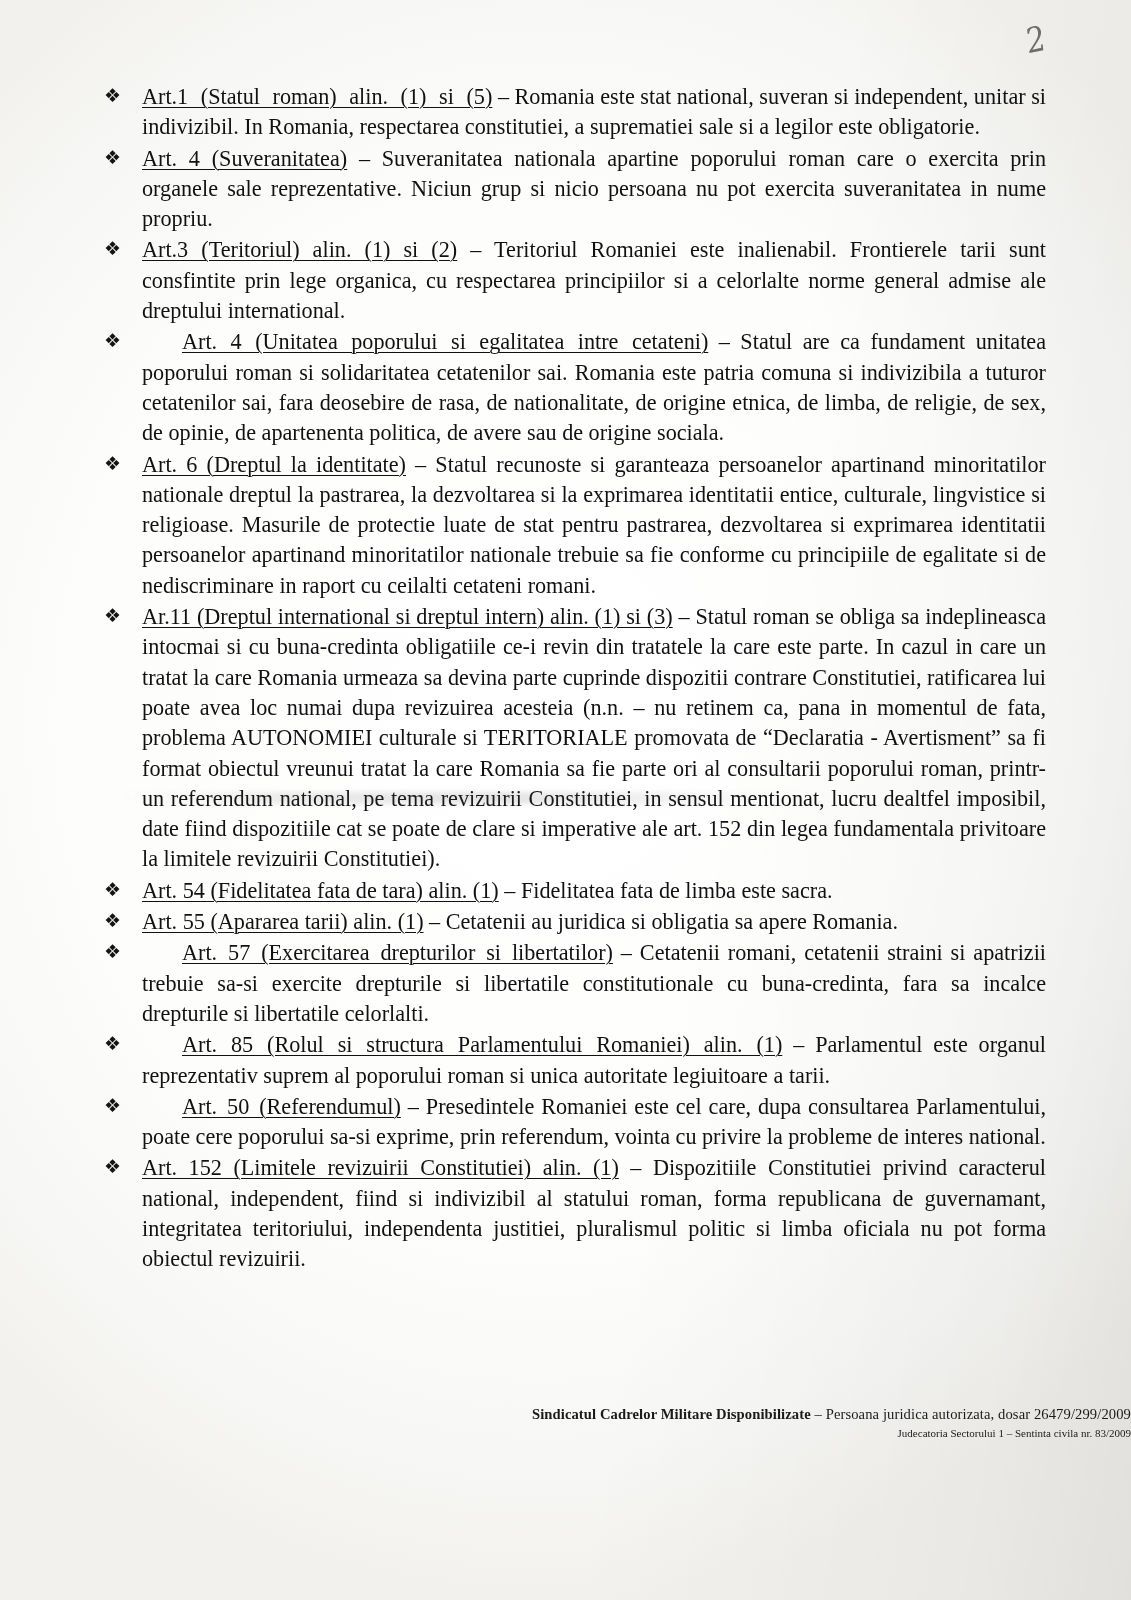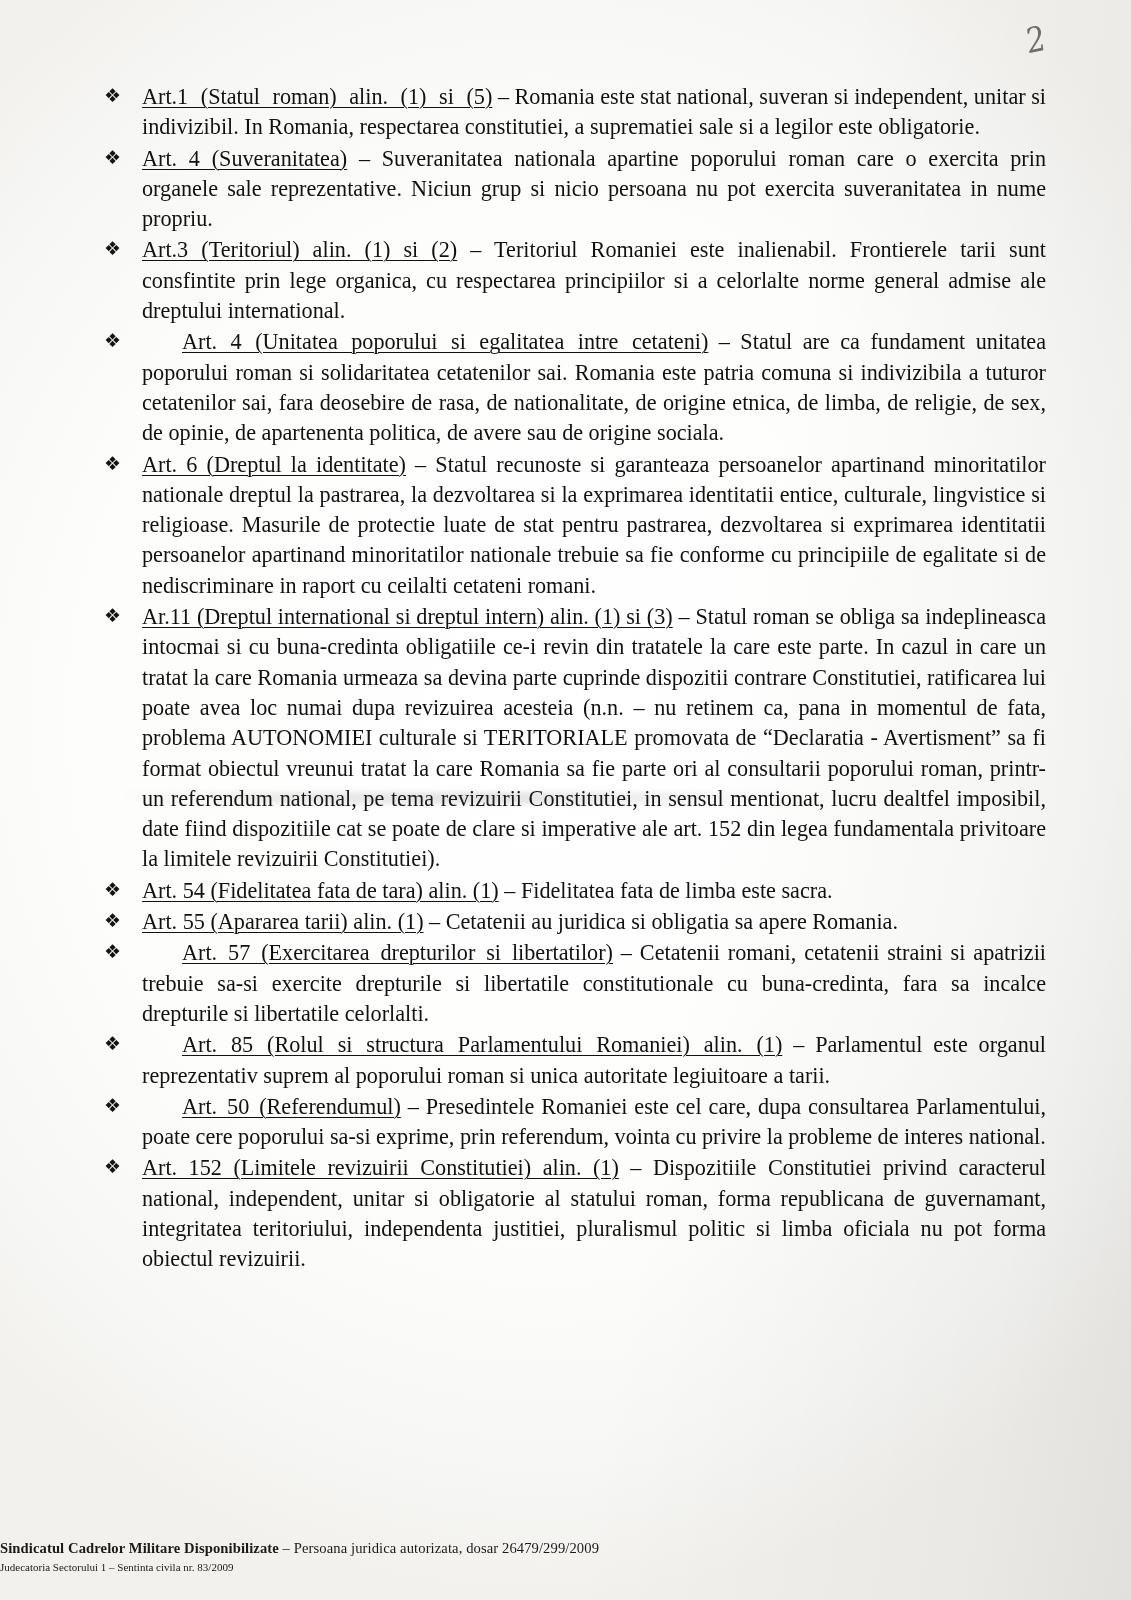--- a/index.html
+++ b/index.html
@@ -107,22 +107,22 @@
     width:700px; height:12px;
     background:linear-gradient(90deg, rgba(90,90,90,0) 0%, rgba(90,90,90,.12) 25%, rgba(90,90,90,.16) 55%, rgba(90,90,90,0) 100%);
     filter:blur(2.5px);
     pointer-events:none;
   }
 
   
   #footer{
     position:absolute;
     left:0; right:0;
-    top:1538px;
-    text-align:left;
+    top:1404px;
+    text-align:right;
     color:#1a1a1a;
   }
   #footer .f1{
     font-size:14.6px;
     line-height:1.45;
     letter-spacing:.1px;
   }
   #footer .f1 b{ font-weight:bold; }
   #footer .f2{
     font-size:11px;
@@ -191,21 +191,21 @@
         <span class="heading wide2">Art.  85  (Rolul  si  structura  Parlamentului  Romaniei)  alin.  (1)</span><span class="body"> – Parlamentul este organul reprezentativ suprem al poporului roman si unica autoritate legiuitoare a tarii.</span>
       </li>
 
       <li class="article ink-mid">
         <span class="floret">❖</span>
         <span class="heading wide2">Art.  50  (Referendumul)</span><span class="body"> – Presedintele Romaniei este cel care, dupa consultarea Parlamentului, poate cere poporului sa-si exprime, prin referendum, vointa cu privire la probleme de interes national.</span>
       </li>
 
       <li class="article ink-mid">
         <span class="floret">❖</span>
-        <span class="heading">Art. 152 (Limitele revizuirii Constitutiei) alin. (1)</span><span class="body"> – Dispozitiile Constitutiei privind caracterul national, independent, unitar si obligatorie al statului roman, forma republicana de guvernamant, integritatea teritoriului, independenta justitiei, pluralismul politic si limba oficiala nu pot forma obiectul revizuirii.</span>
+        <span class="heading">Art. 152 (Limitele revizuirii Constitutiei) alin. (1)</span><span class="body"> – Dispozitiile Constitutiei privind caracterul national, independent, fiind si indivizibil al statului roman, forma republicana de guvernamant, integritatea teritoriului, independenta justitiei, pluralismul politic si limba oficiala nu pot forma obiectul revizuirii.</span>
       </li>
 
     </ul>
   </div>
 
   <div id="smudge"></div>
 
   <div id="footer">
     <div class="f1"><b>Sindicatul Cadrelor Militare Disponibilizate</b><span> – Persoana juridica autorizata, dosar 26479/299/2009</span></div>
     <div class="f2">Judecatoria Sectorului 1 – Sentinta civila nr. 83/2009</div>

